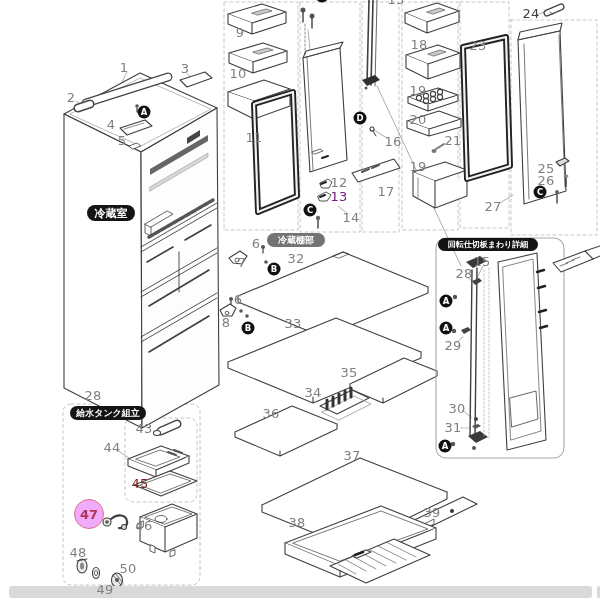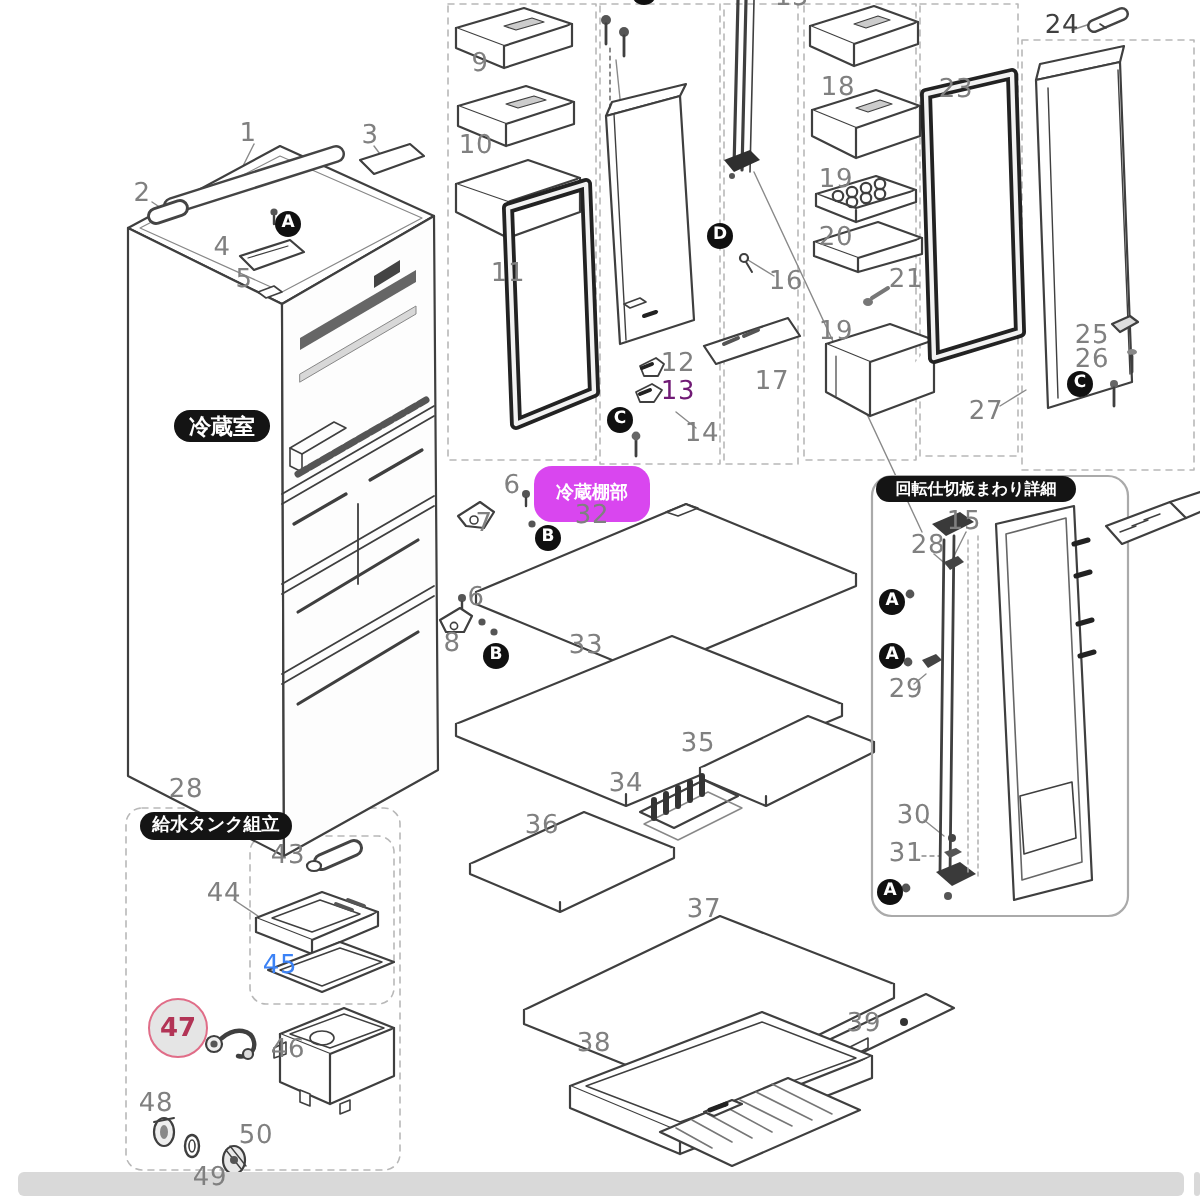--- a/index.html
+++ b/index.html
@@ -304,21 +304,21 @@
     <circle cx="453" cy="444" r="2.2" fill="#555" stroke="none"></circle>
     <path d="M472,281 l7,-3 l3,3 l-7,4 z" fill="#444" stroke="none"></path>
     <path d="M461,330 l7,-3 l3,3 l-7,4 z" fill="#444" stroke="none"></path>
     <circle cx="476" cy="419" r="2" fill="#444" stroke="none"></circle>
     <path d="M472,426 l6,-2 l3,2 l-6,3 z" fill="#555" stroke="none"></path>
   </g>
 </svg>
 
 <div id="overlay">
       <div class="pill" style="left: 87px; top: 205px; width: 48px; height: 16px; background: rgb(20, 20, 20); color: rgb(255, 255, 255); font-size: 11px;">冷蔵室</div>
-      <div class="pill" style="left: 267px; top: 233px; width: 58px; height: 28px; background: #d946ef; color: rgb(255, 255, 255); font-size: 9px;">冷蔵棚部</div>
+      <div class="pill" style="left: 267px; top: 233px; width: 58px; height: 14px; background: #737373; color: rgb(255, 255, 255); font-size: 9px;">冷蔵棚部</div>
       <div class="pill" style="left: 438px; top: 238px; width: 100px; height: 13px; background: rgb(20, 20, 20); color: rgb(255, 255, 255); font-size: 8px;">回転仕切板まわり詳細</div>
       <div class="pill" style="left: 70px; top: 406px; width: 76px; height: 14px; background: rgb(20, 20, 20); color: rgb(255, 255, 255); font-size: 9px;">給水タンク組立</div>
       <div class="part-label" style="left: 124px; top: 67px; color: rgb(128, 128, 128);">1</div>
       <div class="part-label" style="left: 71px; top: 97px; color: rgb(128, 128, 128);">2</div>
       <div class="part-label" style="left: 185px; top: 68px; color: rgb(128, 128, 128);">3</div>
       <div class="part-label" style="left: 111px; top: 124px; color: rgb(128, 128, 128);">4</div>
       <div class="part-label" style="left: 122px; top: 140px; color: rgb(128, 128, 128);">5</div>
       <div class="part-label" style="left: 256px; top: 243px; color: rgb(128, 128, 128);">6</div>
       <div class="part-label" style="left: 242px; top: 262px; color: rgb(128, 128, 128);">7</div>
       <div class="part-label" style="left: 238px; top: 299px; color: rgb(128, 128, 128);">6</div>
@@ -351,26 +351,26 @@
       <div class="part-label" style="left: 293px; top: 323px; color: rgb(128, 128, 128);">33</div>
       <div class="part-label" style="left: 313px; top: 392px; color: rgb(128, 128, 128);">34</div>
       <div class="part-label" style="left: 349px; top: 372px; color: rgb(128, 128, 128);">35</div>
       <div class="part-label" style="left: 271px; top: 413px; color: rgb(128, 128, 128);">36</div>
       <div class="part-label" style="left: 352px; top: 455px; color: rgb(128, 128, 128);">37</div>
       <div class="part-label" style="left: 297px; top: 522px; color: rgb(128, 128, 128);">38</div>
       <div class="part-label" style="left: 432px; top: 512px; color: rgb(128, 128, 128);">39</div>
       <div class="part-label" style="left: 93px; top: 395px; color: rgb(128, 128, 128);">28</div>
       <div class="part-label" style="left: 144px; top: 428px; color: rgb(128, 128, 128);">43</div>
       <div class="part-label" style="left: 112px; top: 447px; color: rgb(128, 128, 128);">44</div>
-      <div class="part-label" style="left: 140px; top: 483px; color: #3b82f6;">45</div>
+      <div class="part-label" style="left: 140px; top: 483px; color: #7f1d1d;">45</div>
       <div class="part-label" style="left: 144px; top: 525px; color: rgb(128, 128, 128);">46</div>
       <div class="part-label" style="left: 78px; top: 552px; color: rgb(128, 128, 128);">48</div>
       <div class="part-label" style="left: 105px; top: 557px; color: rgb(128, 128, 128); margin-top: 32px;">49</div>
       <div class="part-label" style="left: 128px; top: 568px; color: rgb(128, 128, 128);">50</div>
-      <div class="highlight" style="left: 89px; top: 514px; width: 28px; height: 28px; background: #e5e5e5; border: 1.5px solid rgb(224, 109, 136); color: rgb(178, 52, 86);">47</div>
+      <div class="highlight" style="left: 89px; top: 514px; width: 28px; height: 28px; background: #f0abfc; border: 1.5px solid rgb(224, 109, 136); color: rgb(178, 52, 86);">47</div>
       <div class="ref-marker" style="left: 144px; top: 112px; background: rgb(16, 16, 16); color: rgb(255, 255, 255);">A</div>
       <div class="ref-marker" style="left: 322px; top: -4px; background: rgb(16, 16, 16); color: rgb(255, 255, 255);">D</div>
       <div class="ref-marker" style="left: 360px; top: 118px; background: rgb(16, 16, 16); color: rgb(255, 255, 255);">D</div>
       <div class="ref-marker" style="left: 310px; top: 210px; background: rgb(16, 16, 16); color: rgb(255, 255, 255);">C</div>
       <div class="ref-marker" style="left: 274px; top: 269px; background: rgb(16, 16, 16); color: rgb(255, 255, 255);">B</div>
       <div class="ref-marker" style="left: 248px; top: 328px; background: rgb(16, 16, 16); color: rgb(255, 255, 255);">B</div>
       <div class="ref-marker" style="left: 540px; top: 192px; background: rgb(16, 16, 16); color: rgb(255, 255, 255);">C</div>
       <div class="ref-marker" style="left: 446px; top: 301px; background: rgb(16, 16, 16); color: rgb(255, 255, 255);">A</div>
       <div class="ref-marker" style="left: 446px; top: 328px; background: rgb(16, 16, 16); color: rgb(255, 255, 255);">A</div>
       <div class="ref-marker" style="left: 445px; top: 446px; background: rgb(16, 16, 16); color: rgb(255, 255, 255);">A</div>

